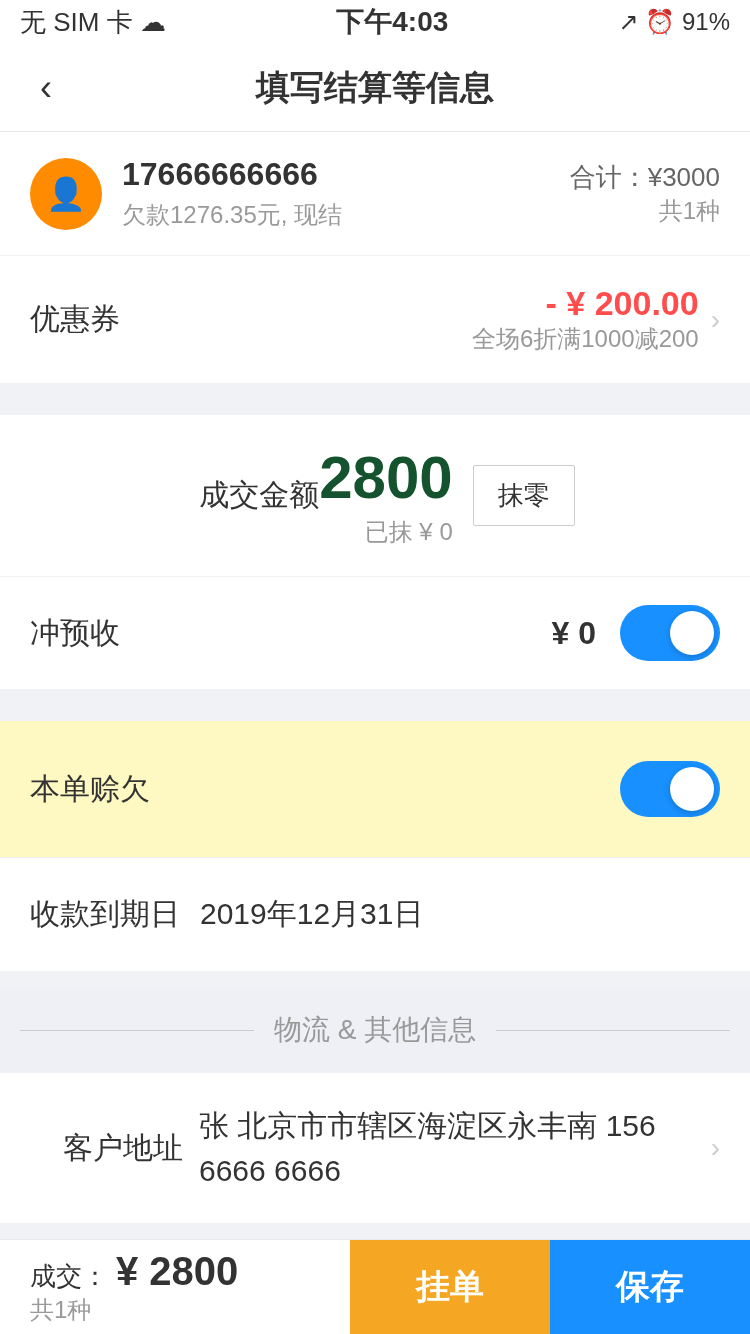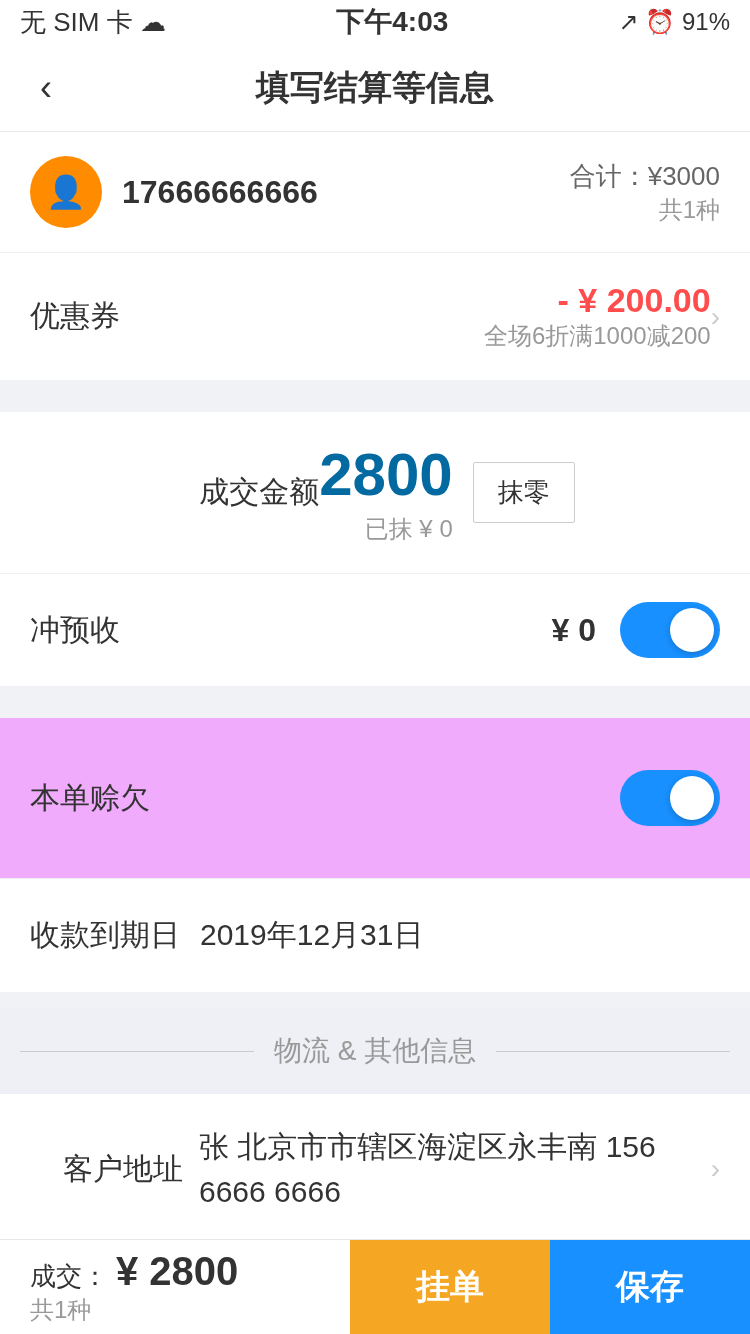--- a/index.html
+++ b/index.html
@@ -84,40 +84,40 @@
     
     .coupon-row {
       display: flex;
       align-items: center;
       justify-content: space-between;
       padding: 28px 30px;
       background: #fff;
       border-top: 1px solid #f0f0f0;
     }
     .coupon-label { font-size: 30px; color: #333; }
-    .coupon-right { display: flex; align-items: center; }
+    .coupon-right { display: flex; align-items: center; gap: 12px; }
     .coupon-discount { font-size: 34px; color: #ff4d4d; font-weight: 600; }
     .coupon-desc { font-size: 24px; color: #999; }
     .chevron { font-size: 28px; color: #ccc; }
 
     
     .divider-section { height: 16px; background: #f0f2f5; }
 
     
     .amount-row {
       display: flex;
       align-items: center;
       justify-content: center;
       padding: 28px 30px;
       background: #fff;
       margin-left: 24px;
     }
     .amount-label { font-size: 30px; color: #333; }
     .amount-right { display: flex; align-items: center; gap: 20px; }
-    .amount-value { font-size: 60px; color: #0369a1; font-weight: 600; }
+    .amount-value { font-size: 60px; color: #14532d; font-weight: 600; }
     .amount-sub { font-size: 24px; color: #999; text-align: right; margin-top: 4px; }
 
     .round-off-btn {
       border: 1px solid #ccc;
       border-radius: 2px;
       padding: 12px 24px;
       font-size: 26px;
       color: #333;
       background: #fff;
       cursor: pointer;
@@ -157,22 +157,22 @@
       border-radius: 50%;
       background: #fff;
       box-shadow: 0 2px 6px rgba(0,0,0,0.2);
     }
 
     
     .debt-row {
       display: flex;
       align-items: center;
       justify-content: space-between;
-      padding: 52px 30px;
-      background: #f0abfc;
+      padding: 40px 30px;
+      background: #fef9c3;
     }
     .debt-label { font-size: 30px; color: #333; }
 
     
     .due-date-row {
       display: flex;
       align-items: center;
       padding: 36px 30px;
       background: #fff;
       border-top: 1px solid #f0f0f0;
@@ -268,20 +268,21 @@
 </div>
 
 <div class="section">
   <div class="customer-row">
     <div class="customer-left">
       <div class="avatar">
         <span>👤</span>
       </div>
       <div class="customer-info">
         <span class="customer-phone">17666666666</span>
+        <span class="customer-sub">欠款1276.35元, 现结</span>
       </div>
     </div>
     <div class="customer-right">
       <div class="total-label">
         <span>合计：</span><span>¥3000</span>
       </div>
       <div class="total-count">共1种</div>
     </div>
   </div>
 

